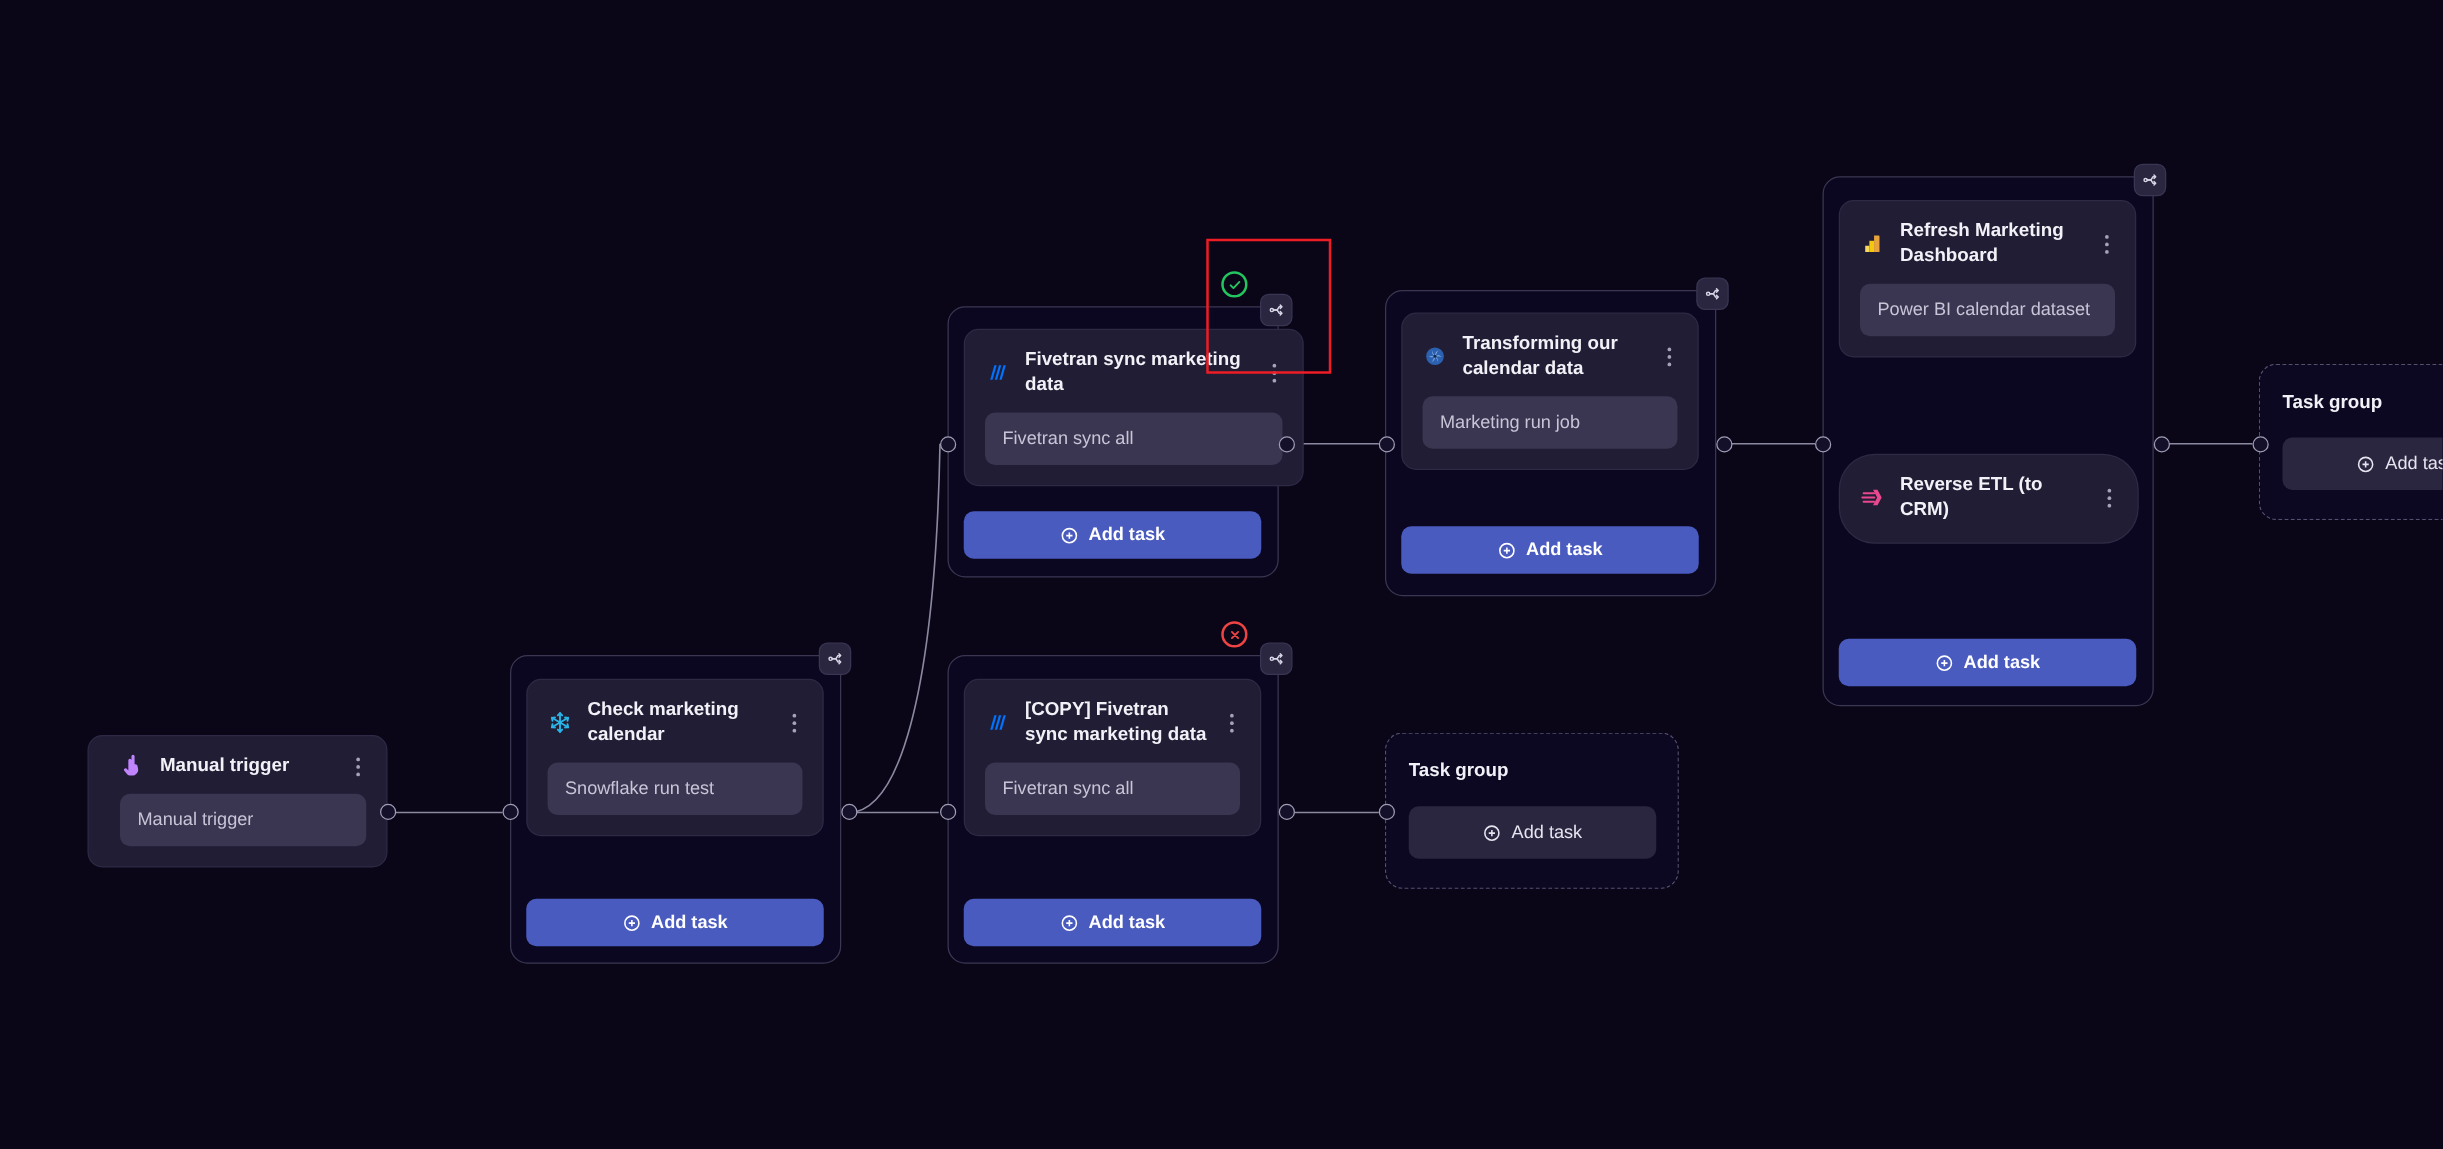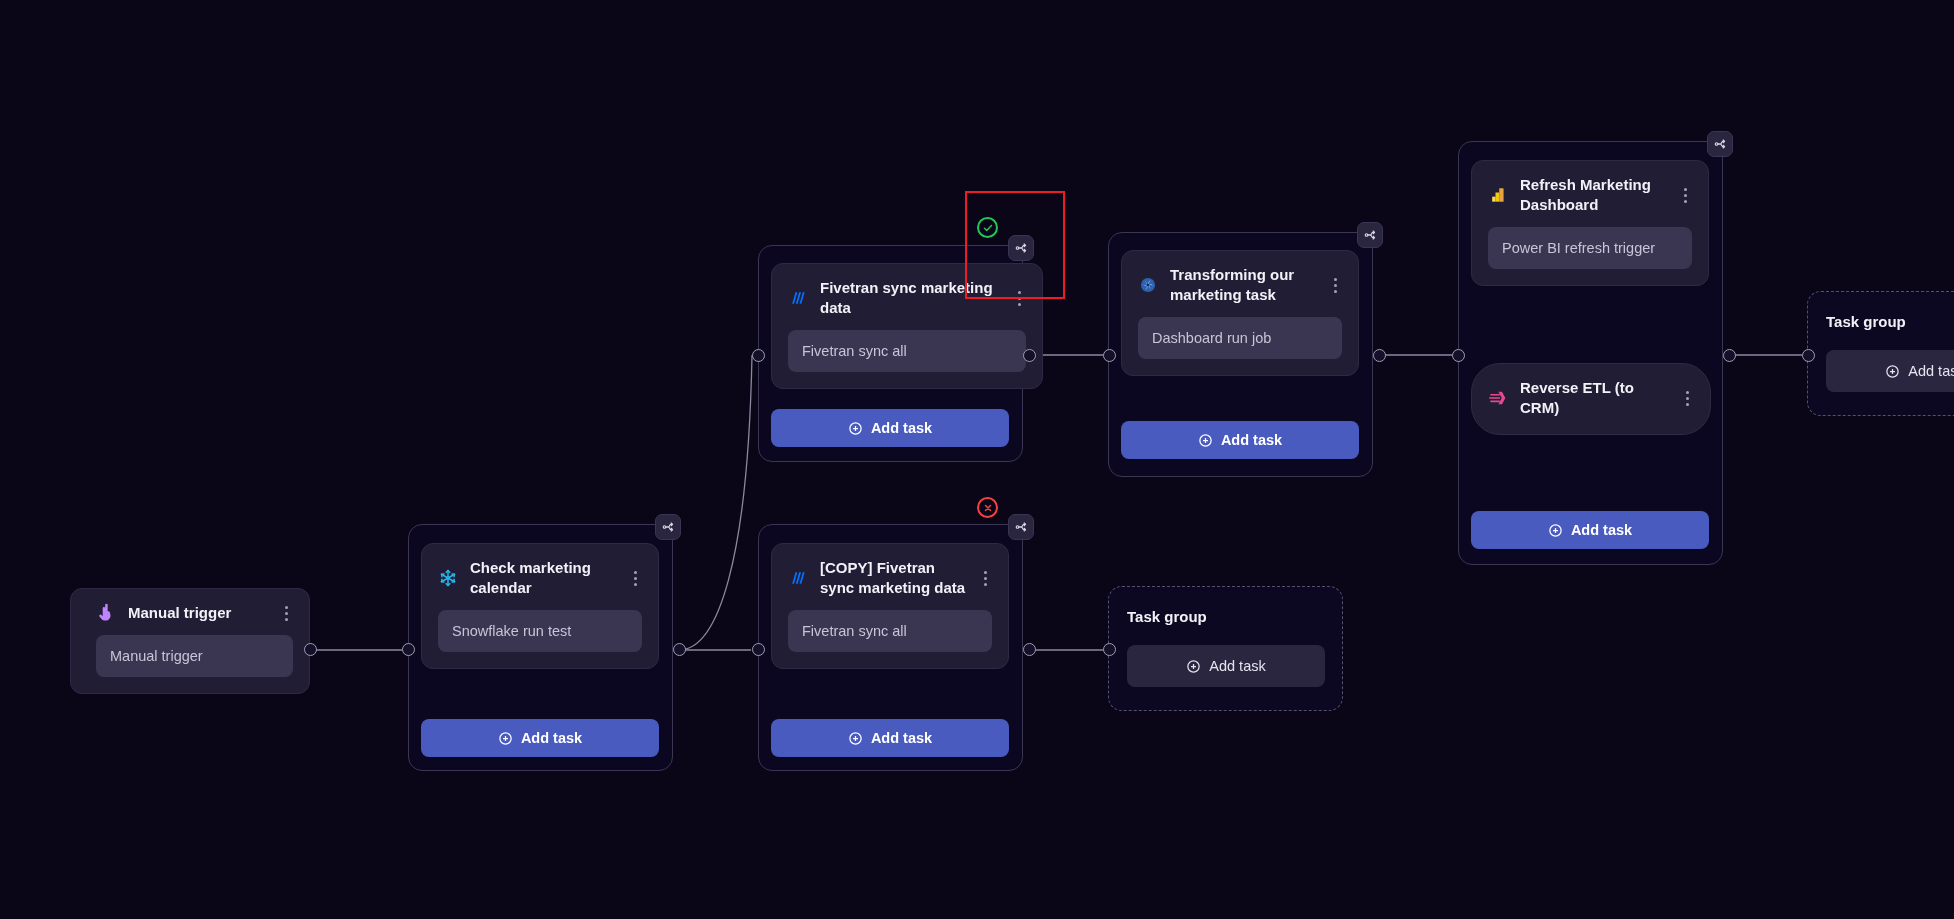--- a/index.html
+++ b/index.html
@@ -328,28 +328,28 @@
             <path d="M12 12c0-3 1.2-5 3.4-5.6C14 7.6 13 9.5 12.6 12z"></path>
             <path d="M12 12c2.6 1.5 3.3 3.7 2.4 5.8.2-1.9-.6-3.8-2.4-5.3z"></path>
             <path d="M12 12c-2.6 1.5-4.8 1-6.2-.8 1.6 1.1 3.6 1.2 5.6.2z"></path>
             <path d="M12 12c-2.6-1.5-3.3-3.7-2.4-5.8-.2 1.9.6 3.8 2.4 5.3z"></path>
             <path d="M12 12c2.6-1.5 4.8-1 6.2.8-1.6-1.1-3.6-1.2-5.6-.2z"></path>
             <path d="M12 12c0 3-1.2 5-3.4 5.6 1.4-1.2 2.4-3.1 2.8-5.6z"></path>
           </g>
           <circle cx="12" cy="12" r="1.5" fill="#0d2a52"></circle>
         </svg>
       </span>
-      <span class="node-title">Transforming our marketing task</span>
-      <span class="kebab">
-          <i></i>
-          <i></i>
-          <i></i>
-        </span>
-    </div>
-    <div class="task-chip">Dashboard run job</div>
+      <span class="node-title">Transforming our calendar data</span>
+      <span class="kebab">
+          <i></i>
+          <i></i>
+          <i></i>
+        </span>
+    </div>
+    <div class="task-chip">Marketing run job</div>
   </div>
   <button class="add-task" style="left:1121px; top:421px; width:238px; height:38px;">
     <span class="plus-ico">
       <svg width="15" height="15" viewBox="0 0 24 24" stroke="#ffffff" stroke-width="2" fill="none">
         <circle cx="12" cy="12" r="9"></circle>
           <path d="M12 8v8M8 12h8"></path>
       </svg>
     </span>
     <span>Add task</span>
   </button>
@@ -376,21 +376,21 @@
           <path d="M5 14h4v6H5z" fill="#f7da5b"></path>
         </svg>
       </span>
       <span class="node-title">Refresh Marketing Dashboard</span>
       <span class="kebab">
           <i></i>
           <i></i>
           <i></i>
         </span>
     </div>
-    <div class="task-chip">Power BI refresh trigger</div>
+    <div class="task-chip">Power BI calendar dataset</div>
   </div>
 
   <div class="node" style="left:1471px; top:363px; width:240px;border-radius:29px;">
     <div class="node-head">
       <span class="node-icon">
         <svg width="20" height="20" viewBox="0 0 24 24">
           <path d="M12.5 4.5h4.3l4 7.5-4 7.5h-4.3l4-7.5z" fill="#e9488f"></path>
           <g stroke="#e9488f" stroke-width="1.9" stroke-linecap="round">
             <path d="M3.5 8h10"></path>
               <path d="M2.2 12h11.6"></path>

